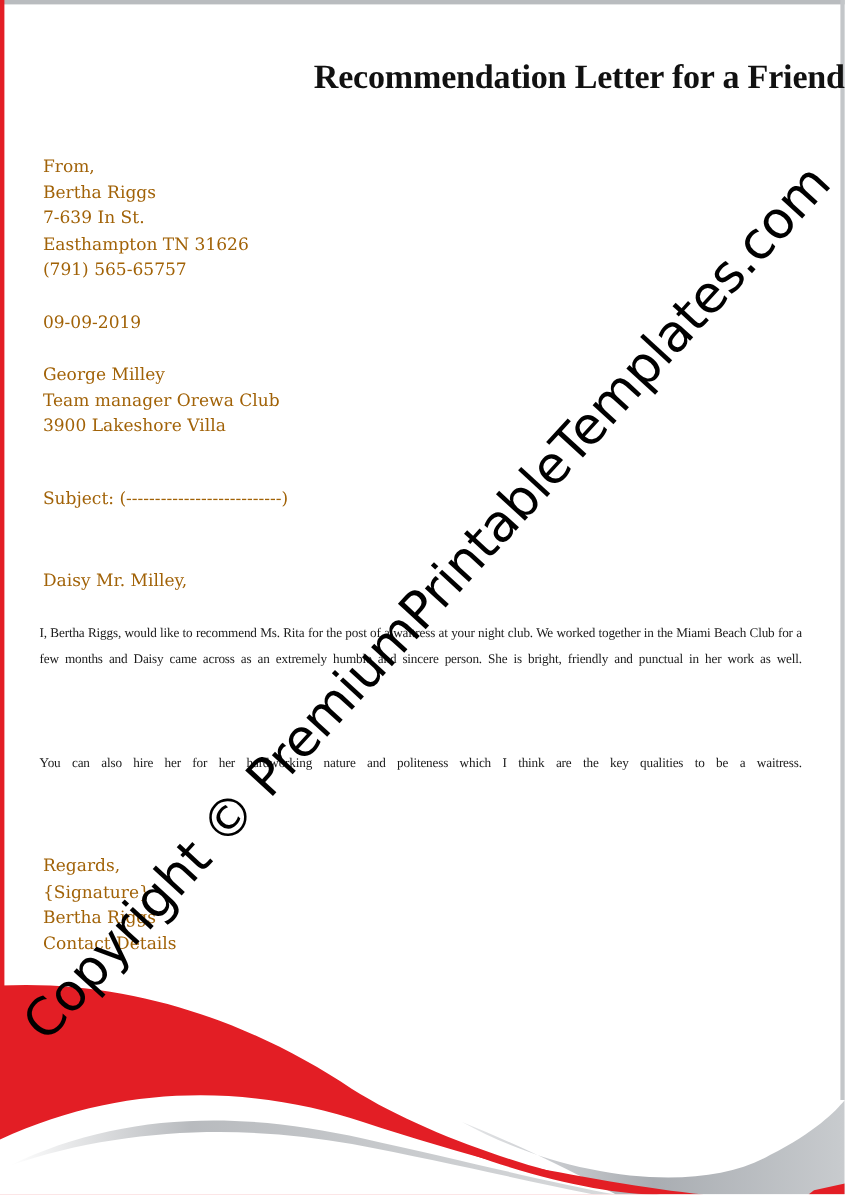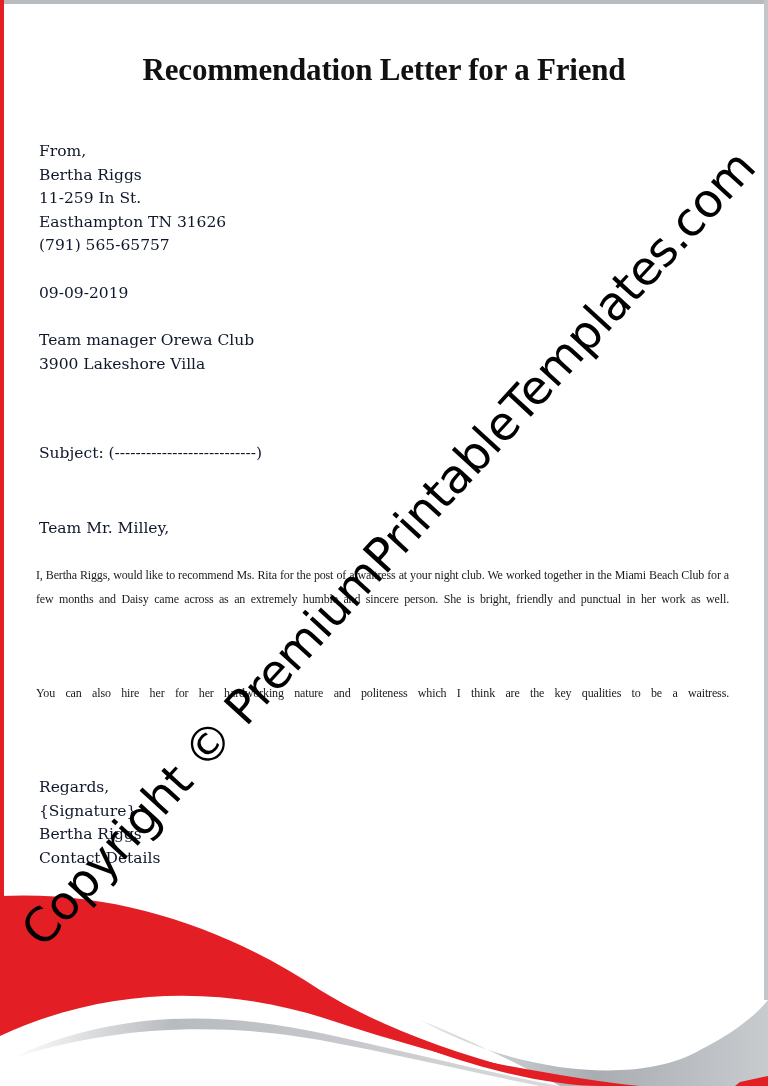--- a/index.html
+++ b/index.html
@@ -8,26 +8,26 @@
       background: #ffffff;
       font-family: "DejaVu Serif", "Liberation Serif", serif;
       color: #1a1a1a;
     }
     .border-top { position: absolute; left: 0; top: 0; width: 768px; height: 4px; background: #b9bcbf; }
     .border-left { position: absolute; left: 0; top: 0; width: 4px; height: 900px; background: #e31e25; }
     .border-right { position: absolute; right: 0; top: 0; width: 4px; height: 1000px; background: #c3c6c9; }
 
     .title {
       position: absolute; left: 0; width: 768px; top: 52px;
-      text-align: center;
+      text-align: right;
       font-family: "Liberation Serif", serif;
       font-weight: bold; font-size: 31px; letter-spacing: -0.2px;
       color: #111;
     }
-    .block { position: absolute; left: 39px; font-size: 15.5px; line-height: 23.5px; color: #0f172a; }
+    .block { position: absolute; left: 39px; font-size: 15.5px; line-height: 23.5px; color: #a16207; }
     .block div { white-space: nowrap; }
     .para {
       position: absolute; left: 36px; width: 693px;
       font-family: "Liberation Serif", serif;
       font-size: 12px; line-height: 23.5px; text-align: justify; color: #1a1a1a;
       letter-spacing: -0.15px;
     }
     .para::after { content: ""; display: inline-block; width: 100%; }
 
     .watermark {
@@ -44,34 +44,35 @@
 
 <div class="border-top"></div>
 <div class="border-left"></div>
 <div class="border-right"></div>
 
 <div class="title">Recommendation Letter for a Friend</div>
 
 <div class="block" style="top:140px;">
   <div>From,</div>
   <div>Bertha Riggs</div>
-  <div>11-259 In St.</div>
+  <div>7-639 In St.</div>
   <div>Easthampton TN 31626</div>
   <div>(791) 565-65757</div>
 </div>
 
 <div class="block" style="top:282px;">09-09-2019</div>
 
 <div class="block" style="top:329px;">
+  <div>George Milley</div>
   <div>Team manager Orewa Club</div>
   <div>3900 Lakeshore Villa</div>
 </div>
 
 <div class="block" style="top:442px;text-align:right;">Subject: (---------------------------)</div>
-<div class="block" style="top:517px;">Team Mr. Milley,</div>
+<div class="block" style="top:517px;">Daisy Mr. Milley,</div>
 
 <div class="para" style="top:564px;">I, Bertha Riggs, would like to recommend Ms. Rita for the post of a waitress at your night club. We worked together in the Miami Beach Club for a few months and Daisy came across as an extremely humble and sincere person. She is bright, friendly and punctual in her work as well.</div>
 <div class="para" style="top:682px;">You can also hire her for her hardworking nature and politeness which I think are the key qualities to be a waitress.</div>
 
 <div class="block" style="top:776px;">
   <div>Regards,</div>
   <div>{Signature}</div>
   <div>Bertha Riggs</div>
   <div>Contact Details</div>
 </div>

